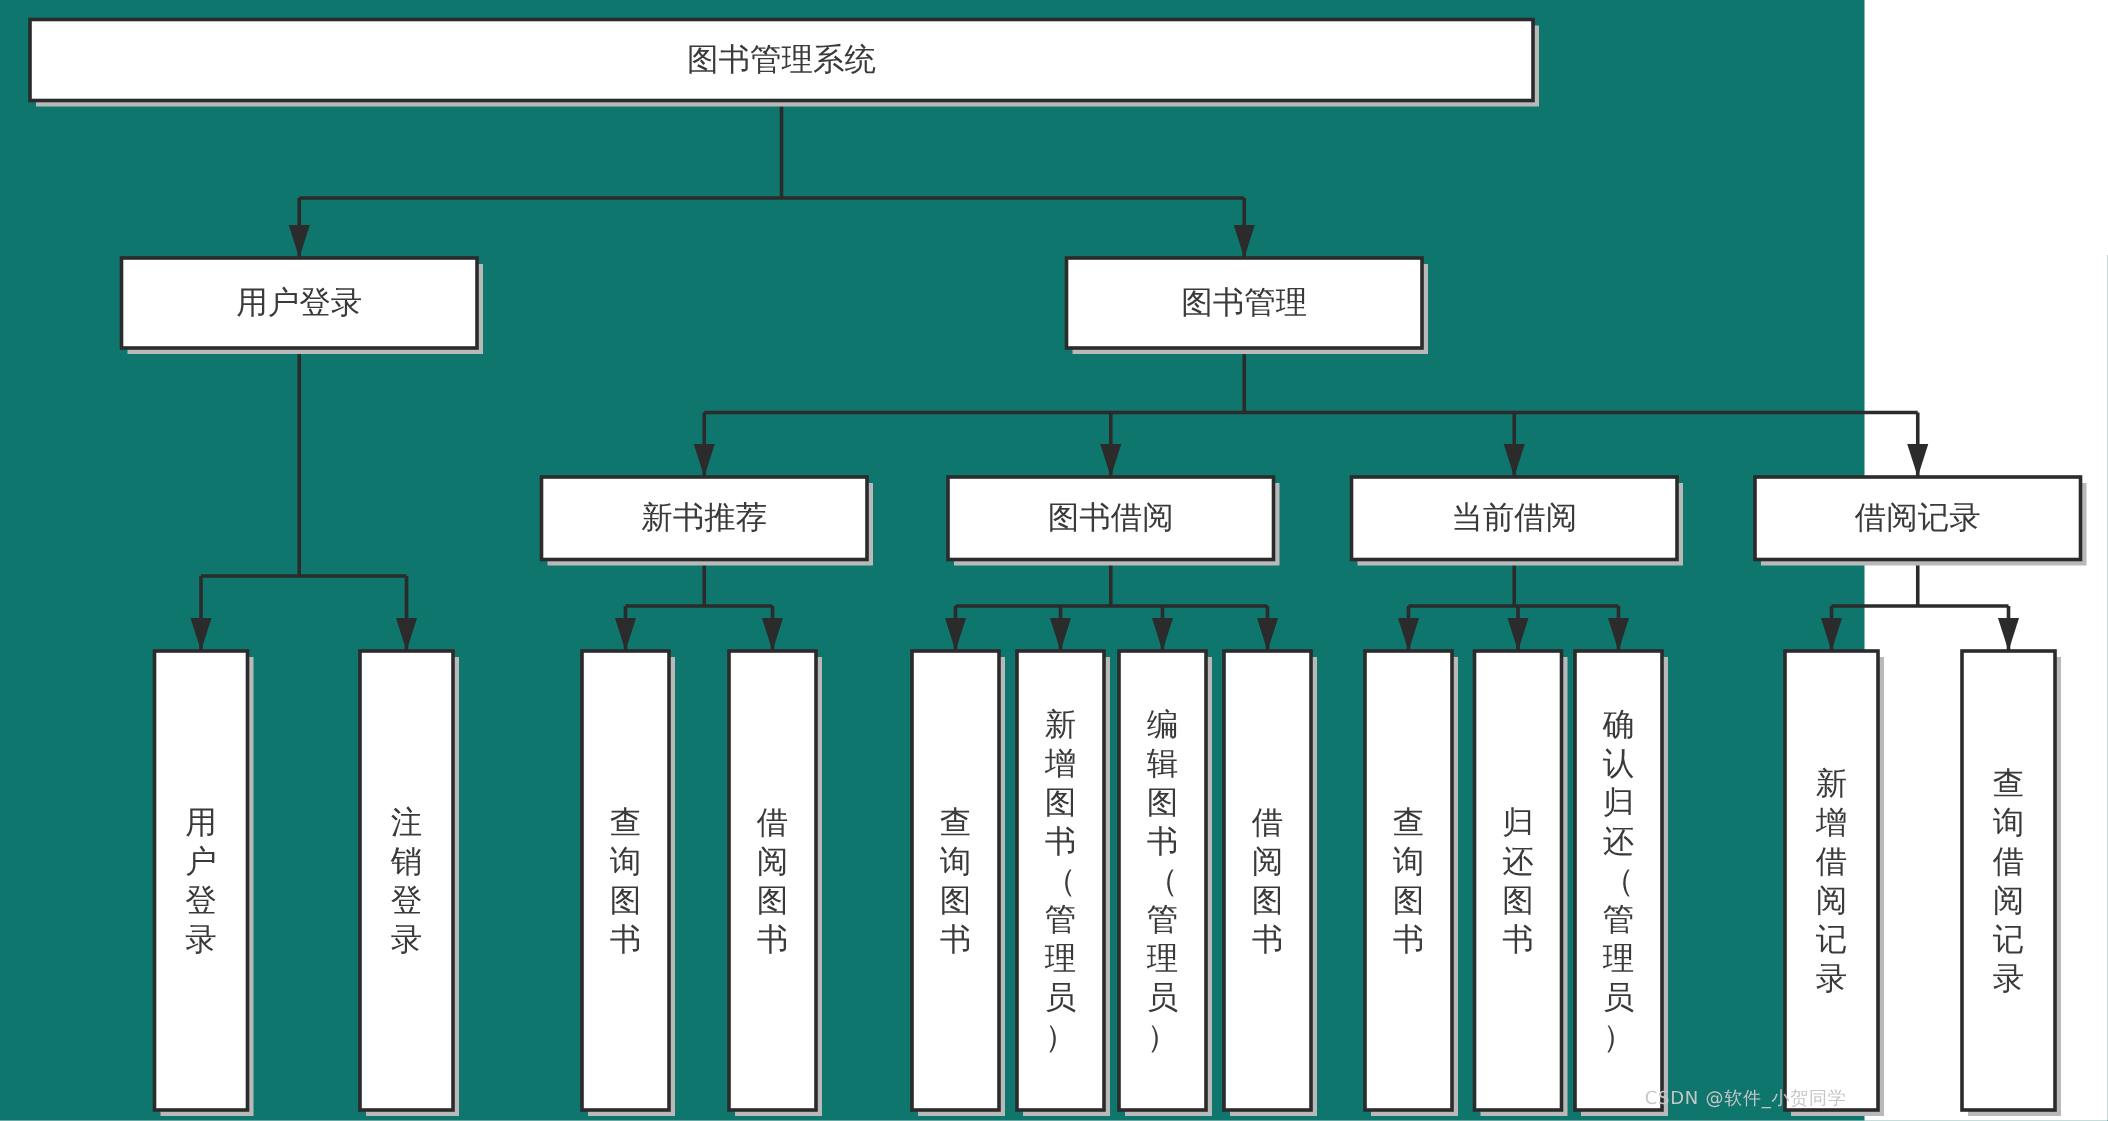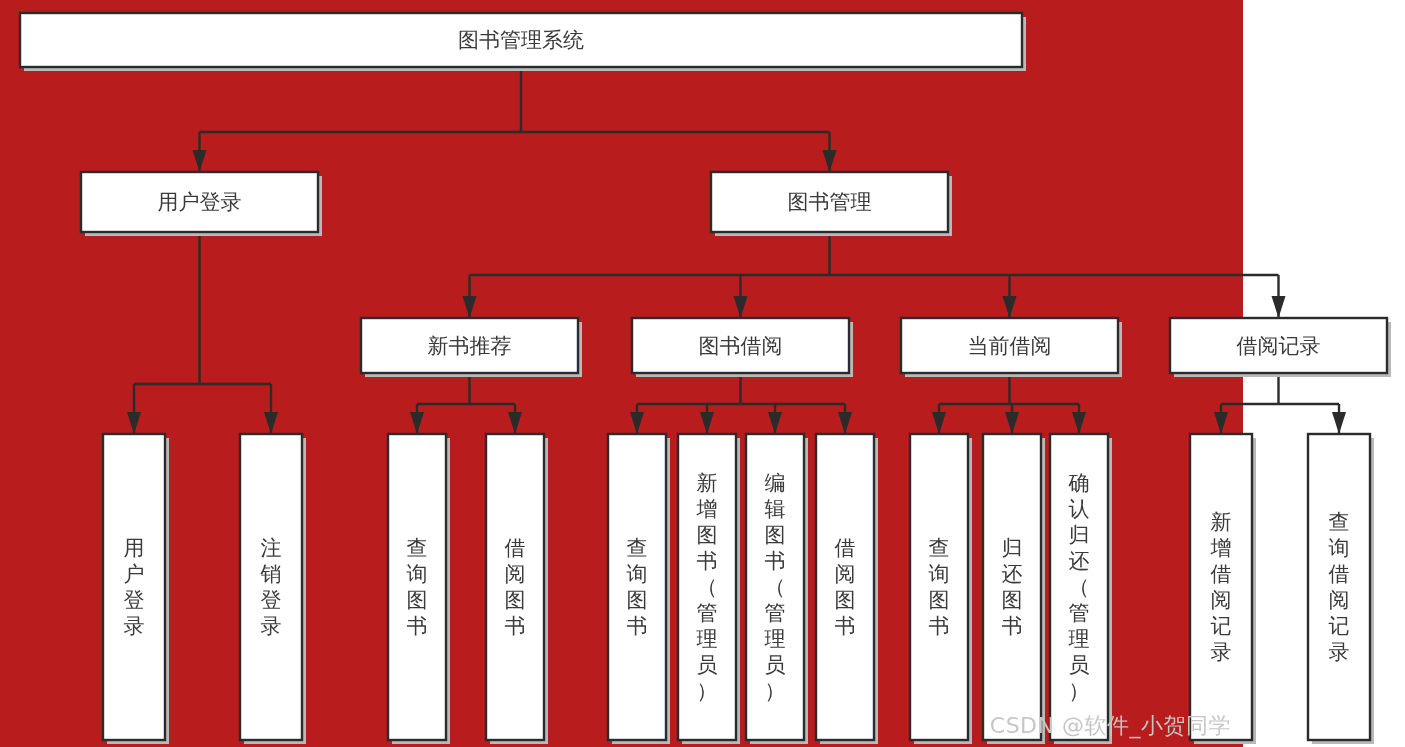--- a/index.html
+++ b/index.html
@@ -11,21 +11,21 @@
   body {
     width: 1405px;
     height: 747px;
     overflow: hidden;
     font-family: "DejaVu Sans", "Liberation Sans", sans-serif;
   }
   #diagram-root {
     position: relative;
     width: 1243px;
     height: 747px;
-    background: #b91c1c;
+    background: #0f766e;
   }
   svg#diagram-canvas {
     position: absolute;
     left: 0;
     top: 0;
     width: 1405px;
     height: 747px;
     display: block;
   }
   .node-shadow {
@@ -58,21 +58,21 @@
   .arrow-head {
     fill: #2b2b2b;
     stroke: none;
   }
   .watermark {
     position: absolute;
     right: 12px;
     bottom: 6px;
     color: #c6c6c6;
     font-family: "DejaVu Sans", "Liberation Sans", sans-serif;
-    font-size: 22px;
+    font-size: 12px;
     letter-spacing: 0.5px;
     white-space: nowrap;
     user-select: none;
     margin-top: 43px;
   }
 </style>
 </head>
 <body>
 
 <div id="diagram-root">

